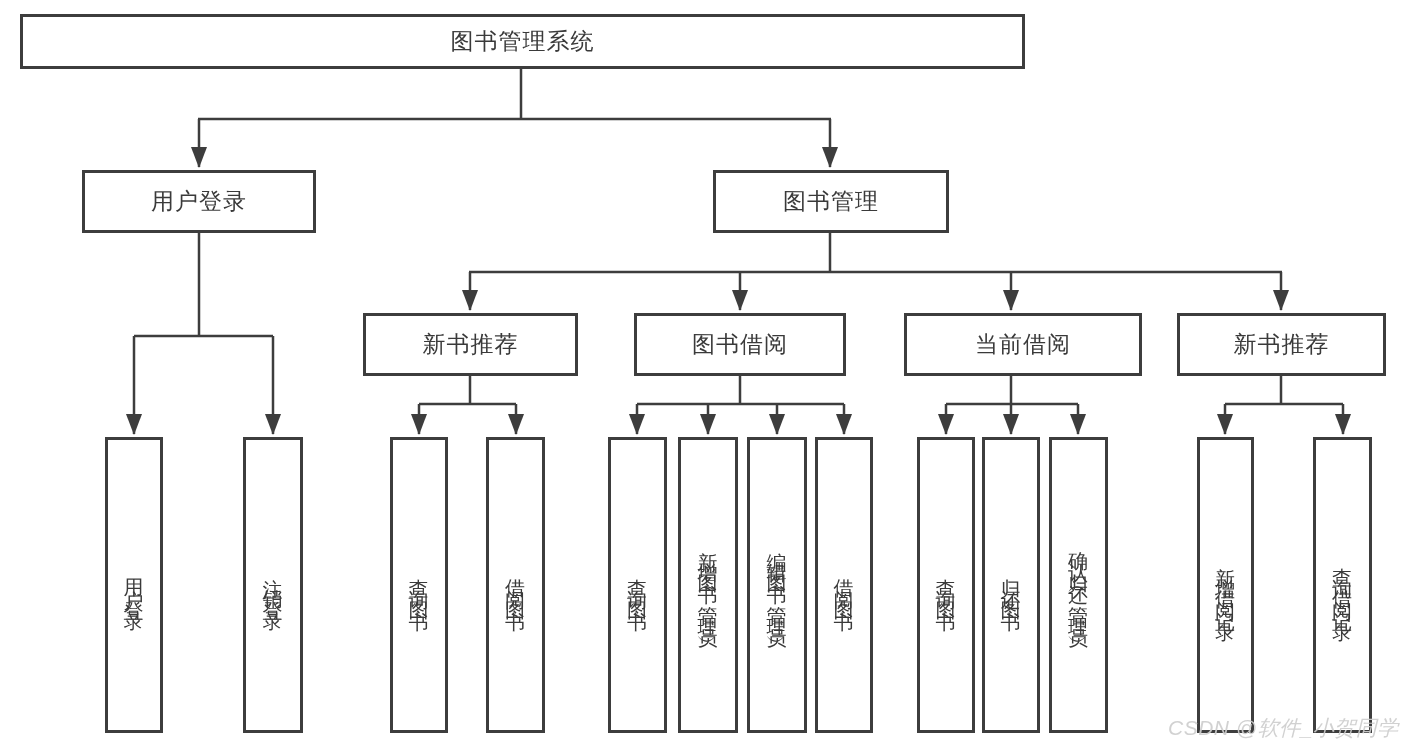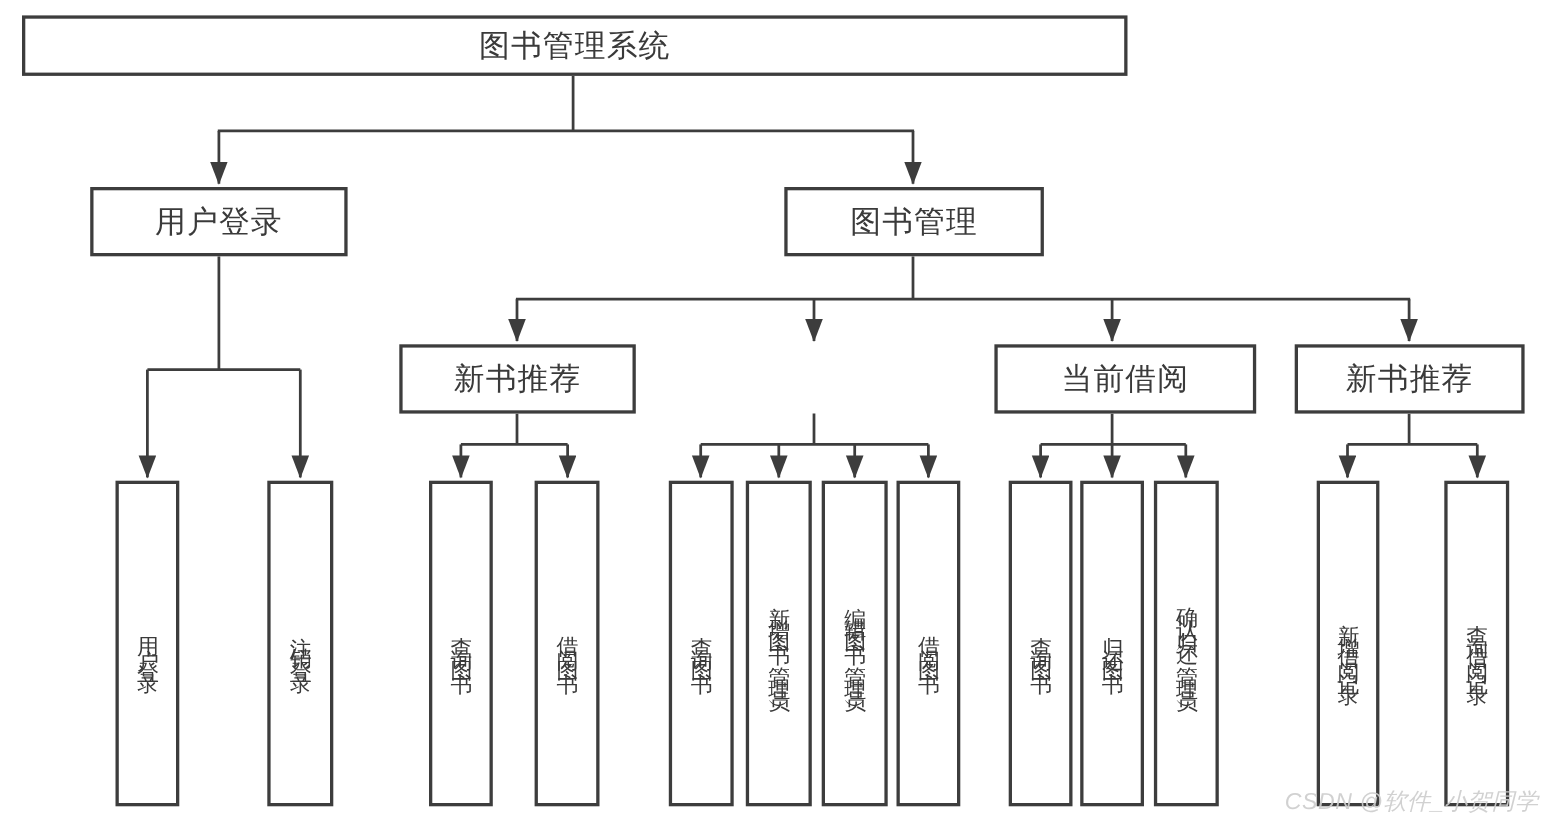--- a/index.html
+++ b/index.html
@@ -9,21 +9,21 @@
     color:#3a3a3a;
   }
   svg.connectors{position:absolute;left:0;top:0;z-index:0;}
   .node{
     position:absolute;background:#ffffff;border:3px solid #3d3d3d;
     box-sizing:border-box;display:flex;align-items:center;justify-content:center;
     z-index:1;
   }
   .node.root{border-width:3px;}
   .h-label{
-    font-size:28px;letter-spacing:1px;white-space:nowrap;color:#3a3a3a;
+    font-size:23px;letter-spacing:1px;white-space:nowrap;color:#3a3a3a;
   }
   .leaf{top:437px;height:296px;}
   .v-label{
     writing-mode:vertical-rl;font-size:20px;letter-spacing:11px;
     line-height:1;color:#3a3a3a;white-space:nowrap;
   }
   .watermark{
     position:absolute;left:1168px;top:714px;z-index:3;
     font-size:21px;letter-spacing:0.5px;color:rgba(205,205,205,0.92);
     white-space:nowrap;
@@ -87,20 +87,23 @@
   <div class="node" style="left:82px;top:170px;width:234px;height:63px;">
     <span class="h-label">用户登录</span>
   </div>
   <div class="node" style="left:363px;top:313px;width:215px;height:63px;">
     <span class="h-label">新书推荐</span>
   </div>
 
   <div class="node" style="left:713px;top:170px;width:236px;height:63px;">
     <span class="h-label">图书管理</span>
   </div>
+  <div class="node" style="left:634px;top:313px;width:212px;height:63px;">
+    <span class="h-label">图书借阅</span>
+  </div>
   <div class="node" style="left:904px;top:313px;width:238px;height:63px;">
     <span class="h-label">当前借阅</span>
   </div>
   <div class="node" style="left:1177px;top:313px;width:209px;height:63px;">
     <span class="h-label">新书推荐</span>
   </div>
 
   <div class="node leaf" style="left:105px;width:58px;">
     <span class="v-label">用户登录</span>
   </div>

